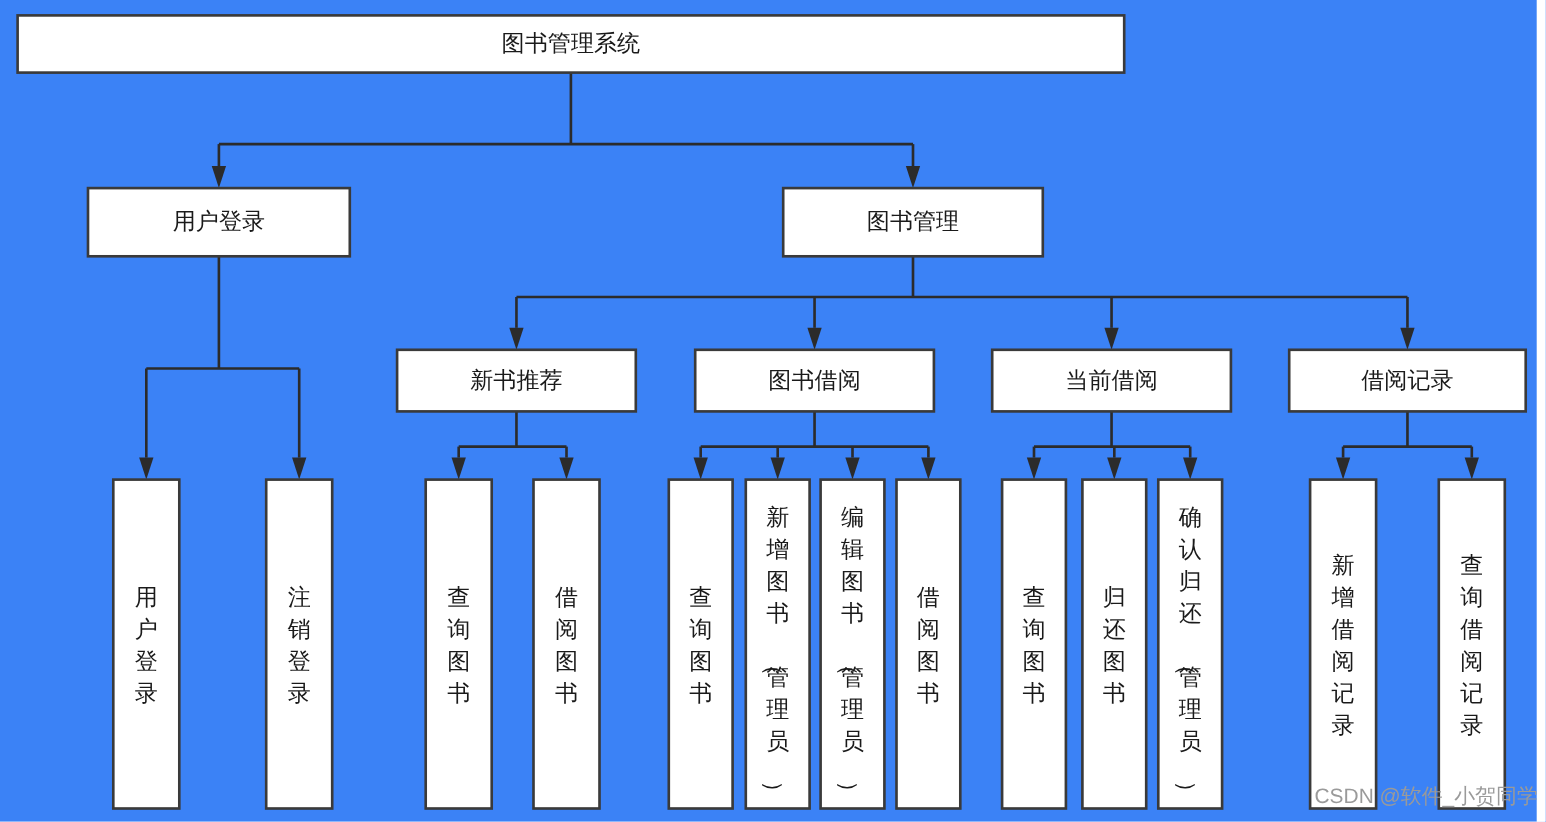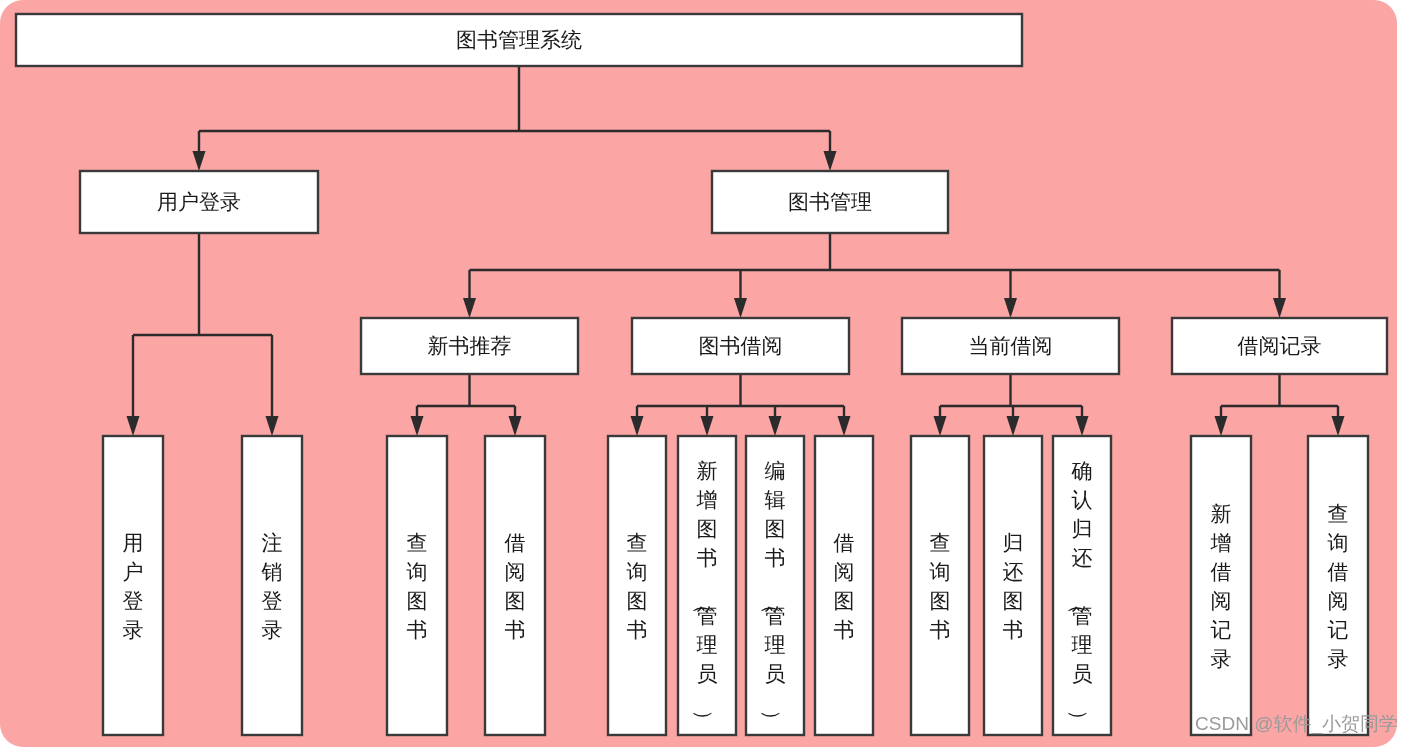--- a/index.html
+++ b/index.html
@@ -8,23 +8,22 @@
     padding: 0;
     background: #ffffff;
   }
   body {
     font-family: "Liberation Sans", "DejaVu Sans", sans-serif;
   }
   #diagram-root {
     position: relative;
     width: 1397px;
     height: 747px;
-    background: #fca5a5;
+    background: #3b82f6;
     overflow: hidden;
-    border-radius: 23px;
   }
   svg.diagram-canvas {
     position: absolute;
     top: 0;
     left: 0;
     width: 1405px;
     height: 747px;
     display: block;
   }
   .node-box {

